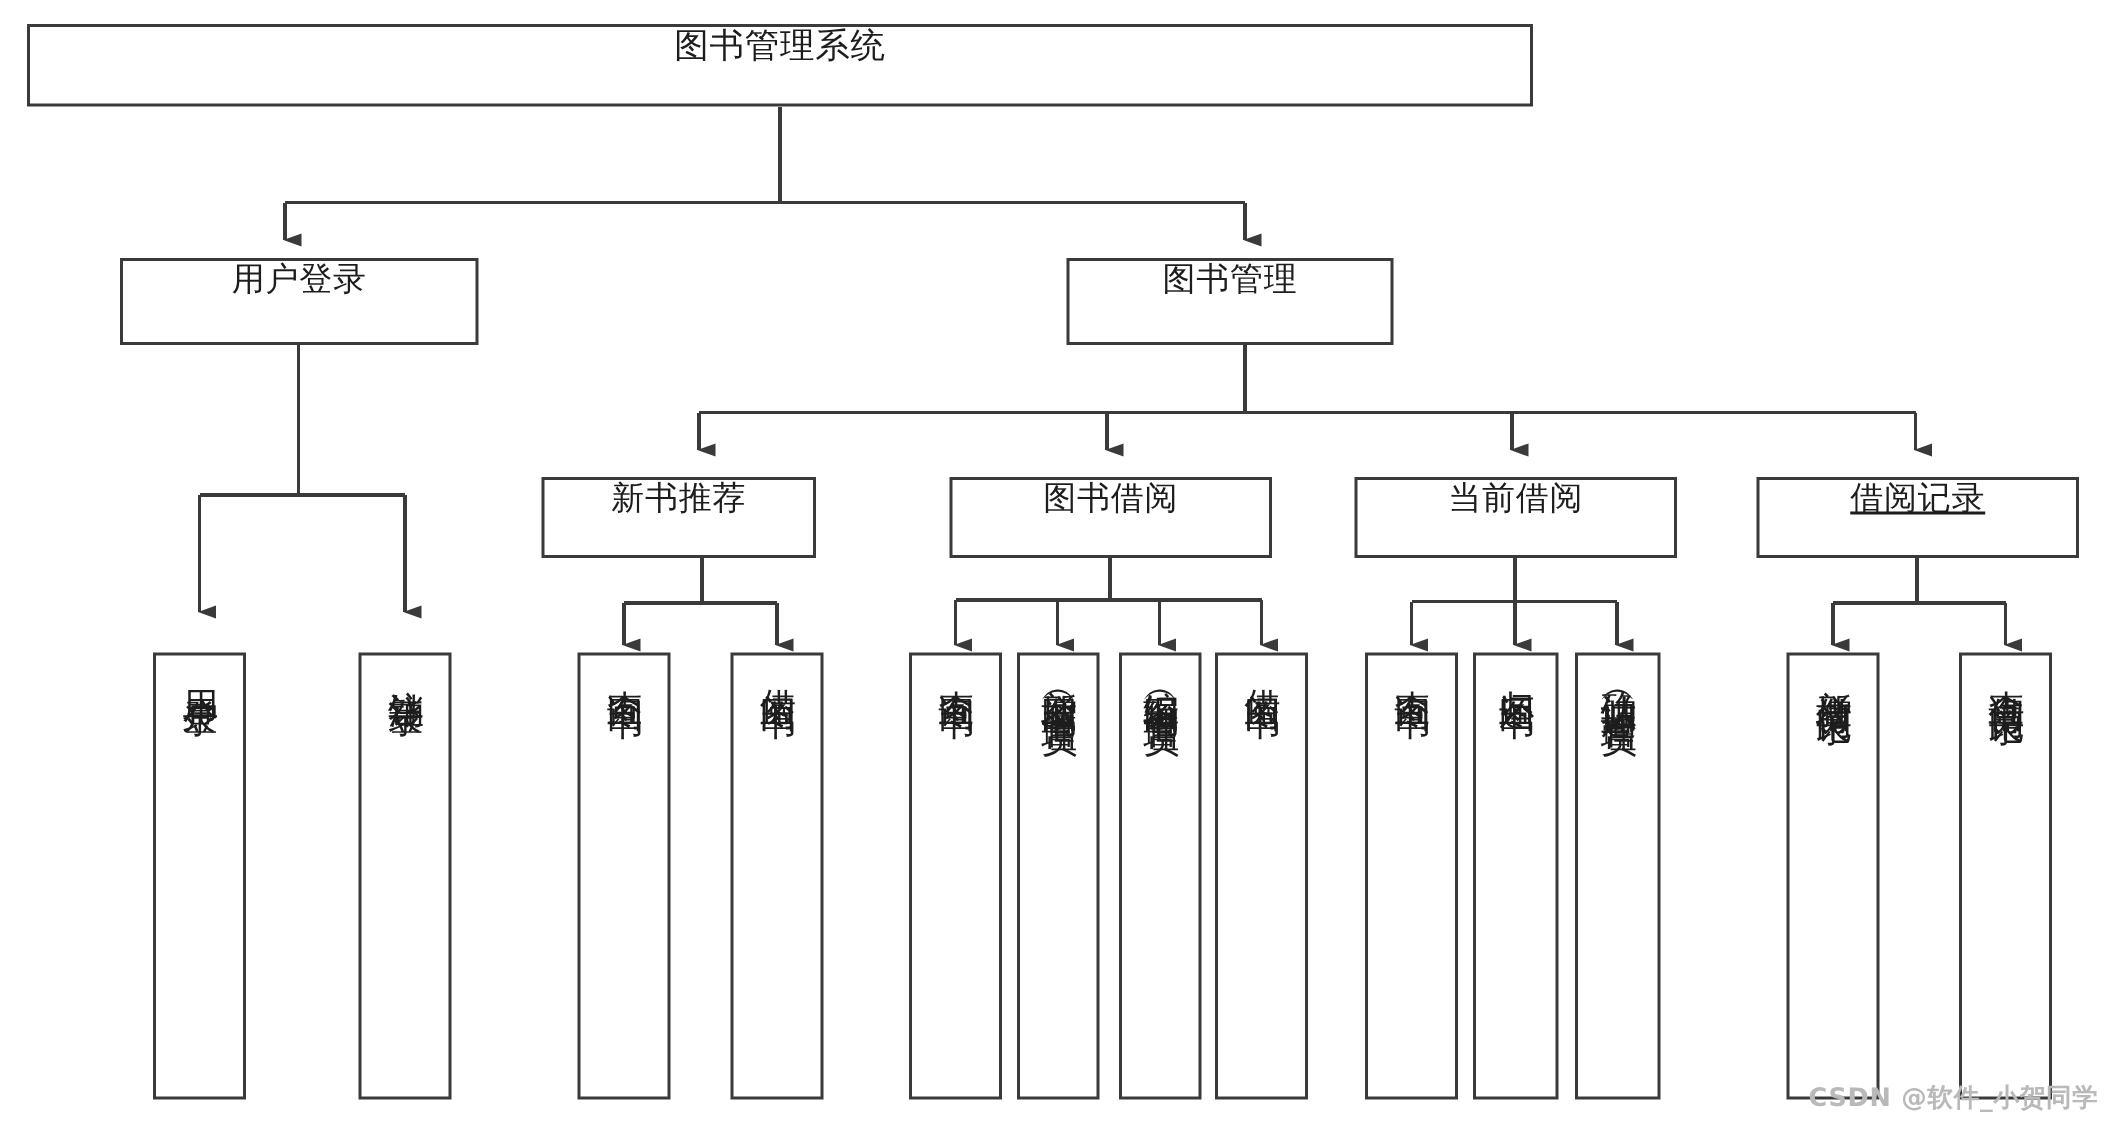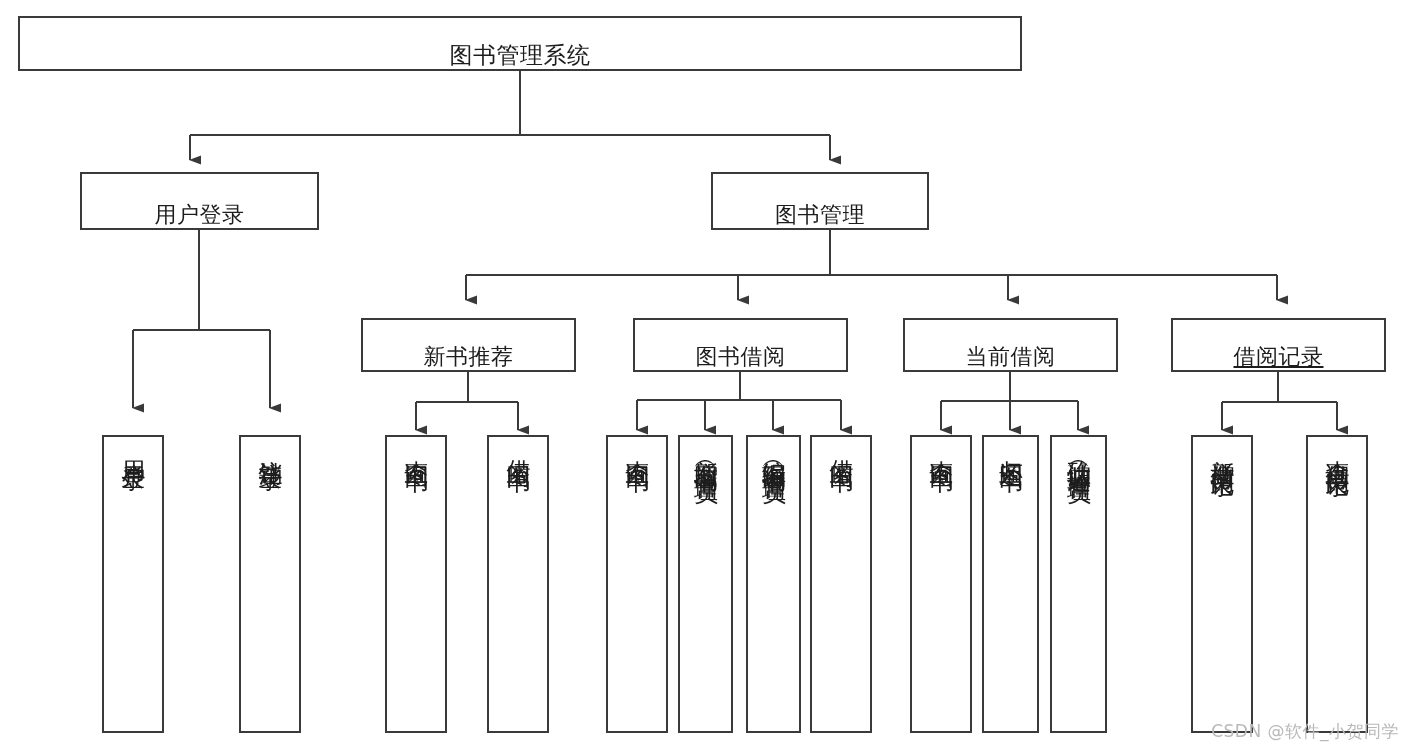--- a/index.html
+++ b/index.html
@@ -26,21 +26,21 @@
     width: 1405px;
     height: 747px;
     pointer-events: none;
   }
   .node {
     position: absolute;
     box-sizing: border-box;
     border: 2px solid #3a3a3a;
     background: #ffffff;
     display: flex;
-    align-items: flex-end;
+    align-items: flex-start;
     justify-content: center;
     color: #1d1d1d;
   }
   .node .lbl {
     display: block;
     text-align: center;
     line-height: 1.18;
     letter-spacing: 0.5px;
   }
   
@@ -63,20 +63,21 @@
     max-height: 100%;
   }
   .watermark {
     position: absolute;
     right: 6px;
     bottom: 4px;
     font-size: 17px;
     color: #b9b9b9;
     white-space: nowrap;
     letter-spacing: 0.5px;
+    font-weight: bold;
   }
 </style>
 </head>
 <body>
 
 <div id="canvas">
 
   <svg id="wires" viewBox="0 0 1405 747" xmlns="http://www.w3.org/2000/svg">
     <defs>
       <marker id="arw" markerWidth="10" markerHeight="12" refX="4.6" refY="11" orient="auto" markerUnits="userSpaceOnUse">
@@ -132,21 +133,21 @@
     <span class="lbl">图书管理系统</span>
   </div>
 
   <div class="node h" style="left:80px; top:172px; width:239px; height:58px;">
     <span class="lbl">用户登录</span>
   </div>
   <div class="node h" style="left:711px; top:172px; width:218px; height:58px;">
     <span class="lbl">图书管理</span>
   </div>
 
-  <div class="node h" style="left:361px; top:318px; width:215px; height:54px;">
+  <div class="node h" style="left:361px; top:318px; width:183px; height:54px;">
     <span class="lbl">新书推荐</span>
   </div>
   <div class="node h" style="left:633px; top:318px; width:215px; height:54px;">
     <span class="lbl">图书借阅</span>
   </div>
   <div class="node h" style="left:903px; top:318px; width:215px; height:54px;">
     <span class="lbl">当前借阅</span>
   </div>
   <div class="node h" style="left:1171px; top:318px; width:215px; height:54px;text-decoration:underline;">
     <span class="lbl">借阅记录</span>

